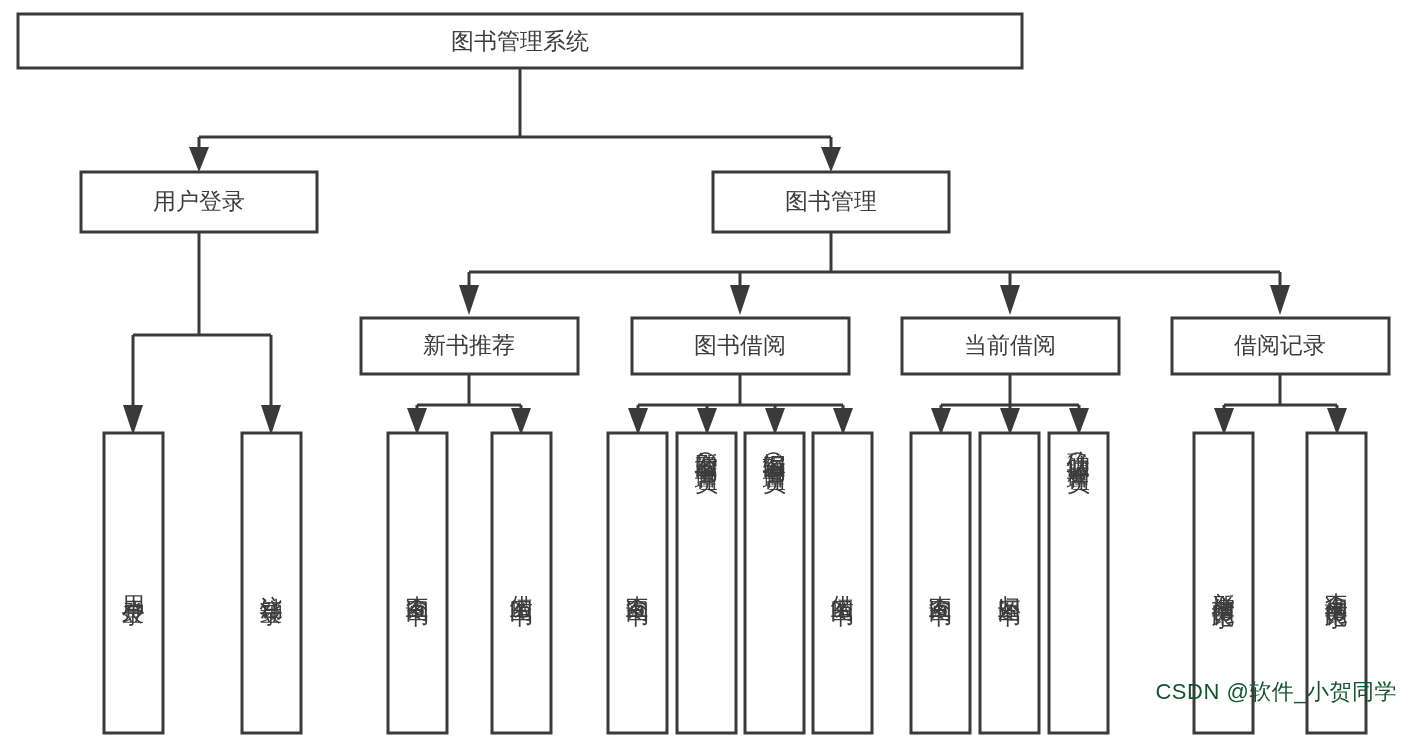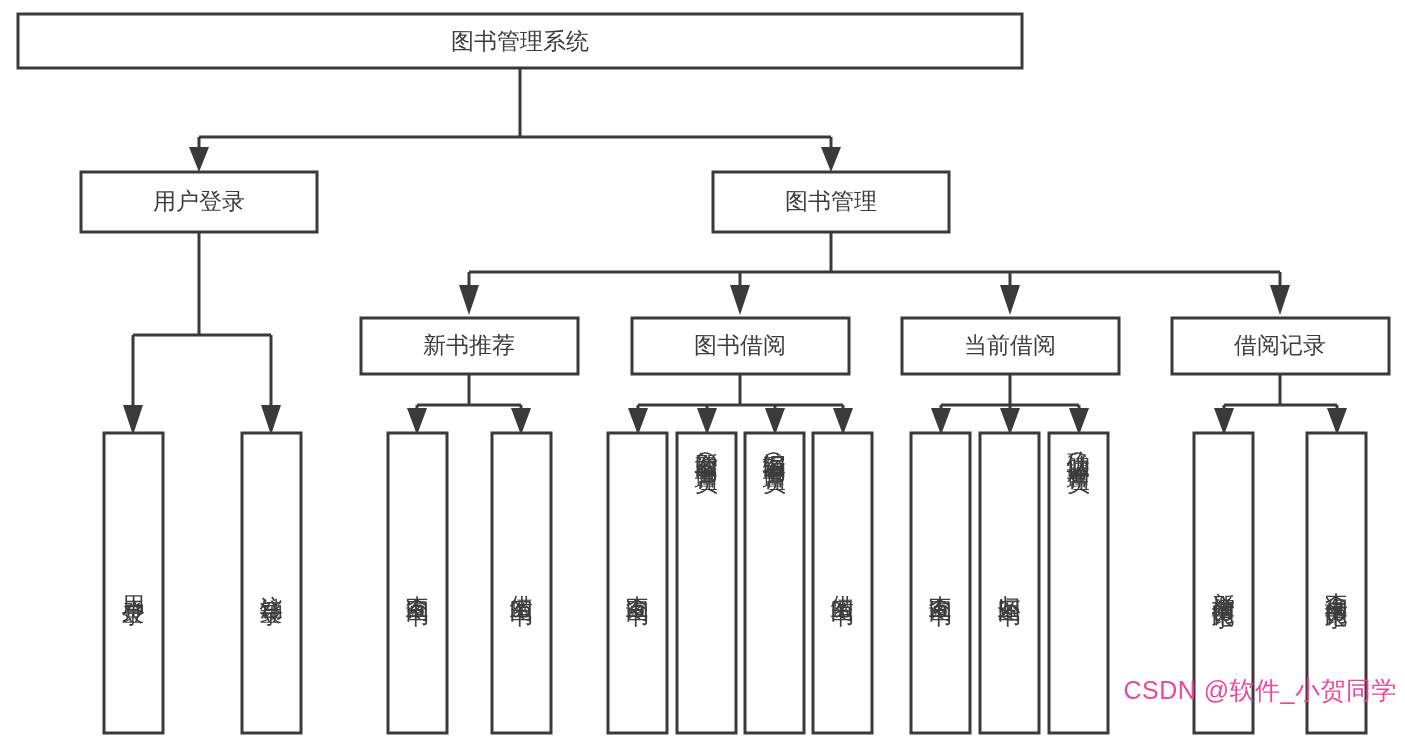--- a/index.html
+++ b/index.html
@@ -66,22 +66,22 @@
     letter-spacing: 3px;
     color: #3c3c3c;
     white-space: nowrap;
     text-align: center;
   }
   .watermark {
     position: absolute;
     right: 8px;
     bottom: 4px;
     font-family: "Liberation Sans", "DejaVu Sans", sans-serif;
-    font-size: 25px;
-    color: #ec4899;
+    font-size: 22px;
+    color: #14532d;
     letter-spacing: 0.5px;
     white-space: nowrap;
   }
 </style>
 </head>
 <body>
 
 <div id="diagram-root">
 
   <svg class="diagram-canvas" viewBox="0 0 1405 747" xmlns="http://www.w3.org/2000/svg">

